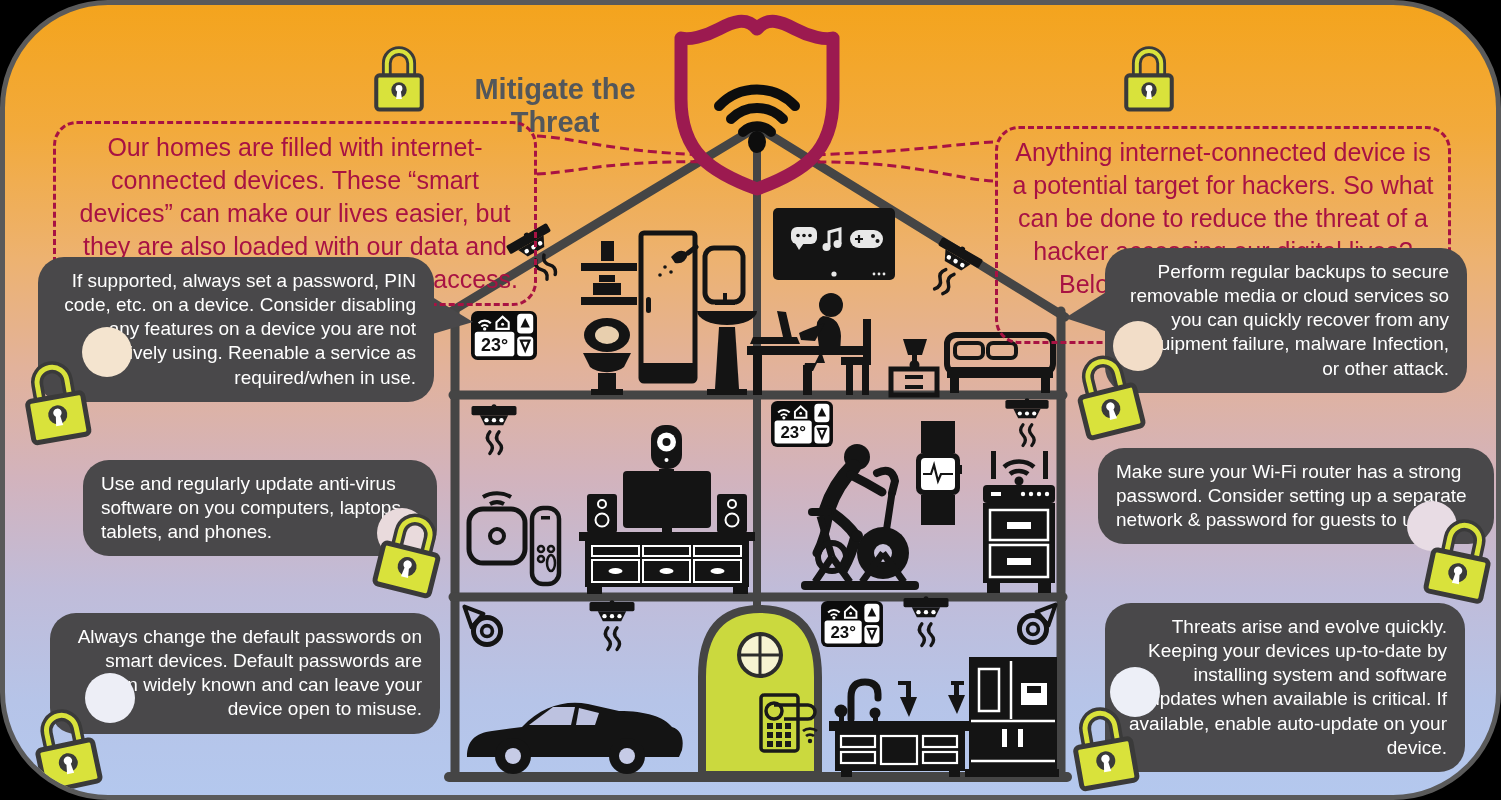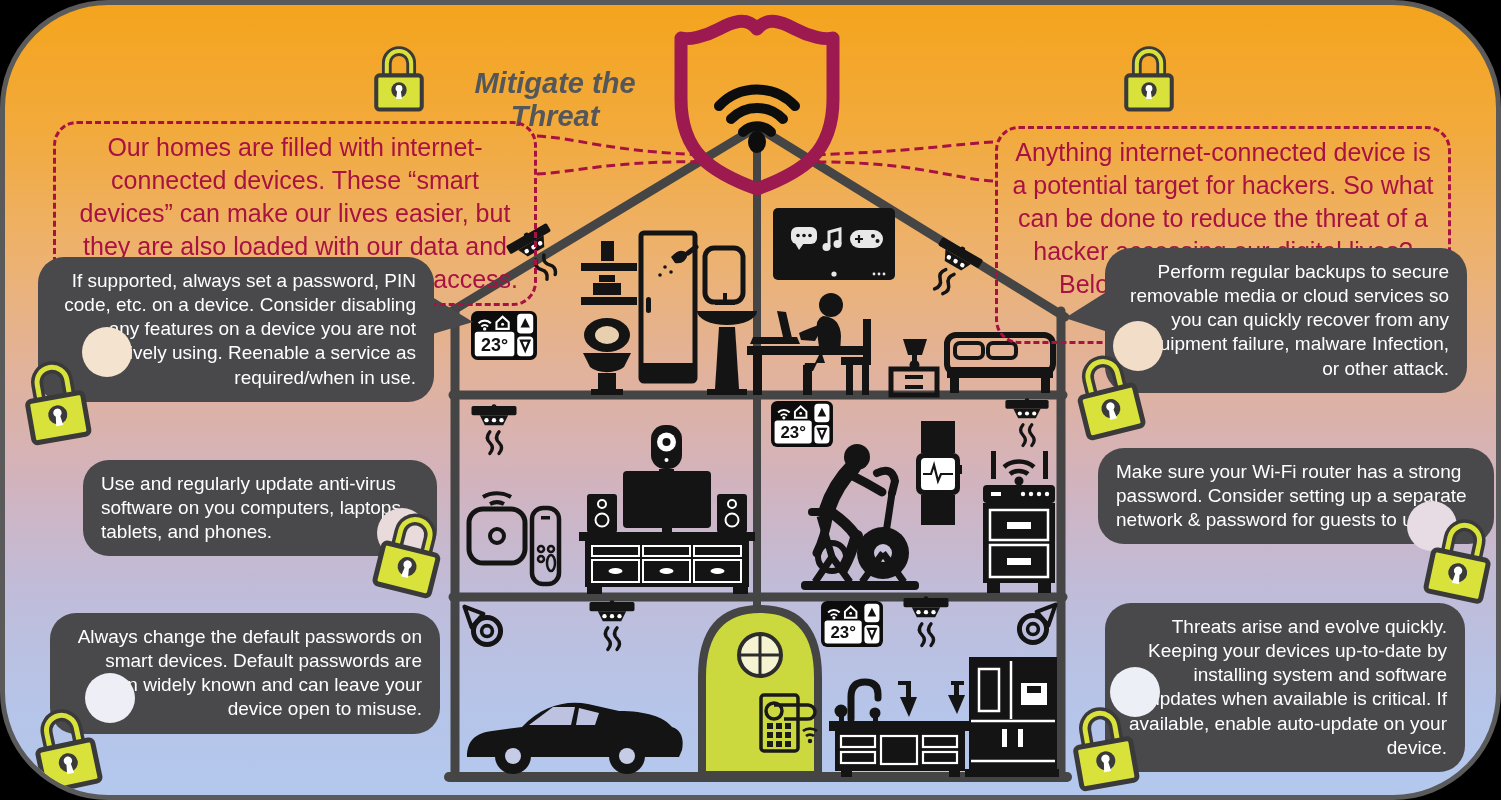--- a/index.html
+++ b/index.html
@@ -366,21 +366,21 @@
         <path d="M726,114 A36,36 0 0 1 778,114"></path>
         <path d="M738,127 A20,20 0 0 1 766,127"></path>
       </g>
       <ellipse cx="752" cy="137" rx="9" ry="11" fill="#0d0d0d"></ellipse>
     </g>
   </svg>
 
   <svg class="lock" style="left:368px;top:36px;" width="52" height="72" viewBox="0 0 64 88">
         <use href="#padlock"></use>
       </svg>
-  <div class="title" style="left:426px;top:62px;width:248px;font-style:italic;">Mitigate the Threat</div>
+  <div class="title" style="left:426px;top:68px;width:248px;">Mitigate the Threat</div>
   <svg class="lock" style="left:1118px;top:36px;" width="52" height="72" viewBox="0 0 64 88">
         <use href="#padlock"></use>
       </svg>
 
   <div class="callout" style="left:48px;top:116px;width:484px;">Our homes are filled with internet-connected devices. These “smart devices” can make our lives easier, but they are also loaded with our data and information that hackers want to access.</div>
   <div class="callout" style="left:990px;top:121px;width:456px;">Anything internet-connected device is a potential target for hackers. So what can be done to reduce the threat of a hacker accessing our digital lives? Below are some tips and best practices.</div>
 
   <div class="tip t-right" style="left:33px;top:252px;width:396px;">If supported, always set a password, PIN code, etc. on a device. Consider disabling any features on a device you are not actively using. Reenable a service as required/when in use.</div>
   <div class="hole" style="left:77px;top:322px;background:#f4e4cf;"></div>
   <svg class="lock" style="left:18px;top:350px;transform:rotate(-10deg);" width="64" height="88" viewBox="0 0 64 88">

